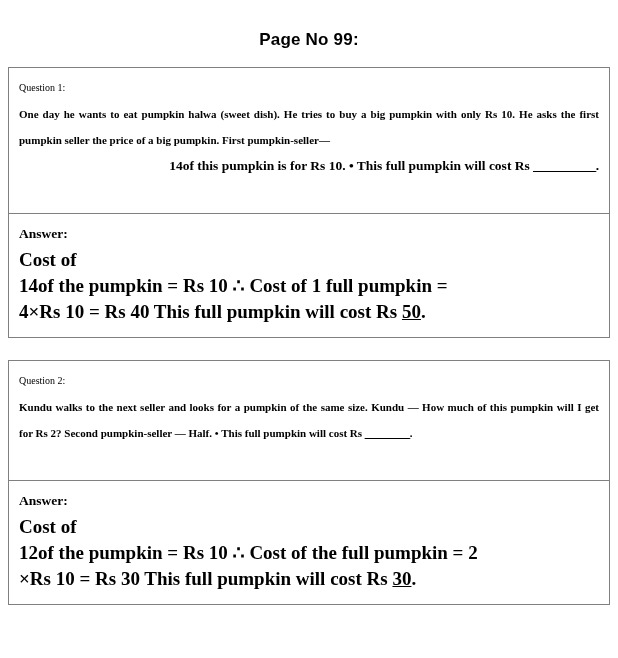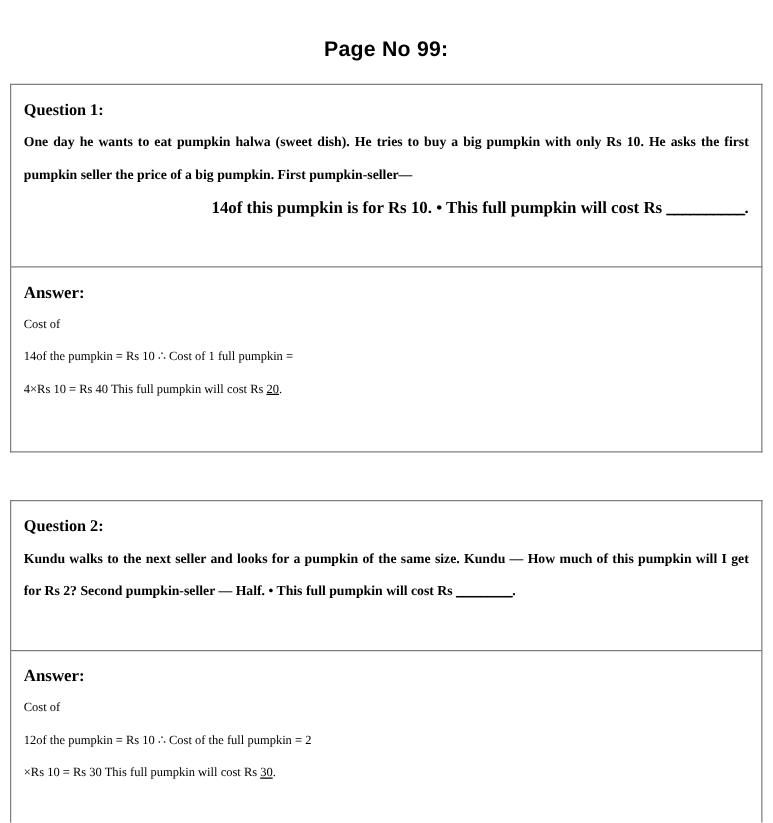--- a/index.html
+++ b/index.html
@@ -33,33 +33,33 @@
   }
   .qa-table {
     width: 602px;
     margin: 0 auto;
     border: 1px solid #808080;
     border-collapse: collapse;
     background: #ffffff;
     box-sizing: border-box;
   }
   .qa-table.first { margin-top: 17px; }
-  .qa-table.second { margin-top: 38px; }
+  .qa-table.second { margin-top: 22px; }
 
   .cell {
     border: 1px solid #808080;
     padding: 7px 10px 9px 10px;
     vertical-align: top;
   }
   .cell-question { padding-bottom: 34px; }
-  .cell-answer   { padding-bottom: 36px; }
+  .cell-answer   { padding-bottom: 12px; }
 
   .q-label {
-    font-weight: bold;
-    font-size: 13px;
+    font-weight: normal;
+    font-size: 10px;
     line-height: 26px;
     margin: 0 0 0 0;
   }
   .q-body {
     font-weight: bold;
     font-size: 11px;
     line-height: 26px;
     text-align: justify;
     text-justify: inter-word;
     margin: 0;
@@ -71,22 +71,22 @@
     text-align: right;
     margin: 0;
   }
   .a-label {
     font-weight: bold;
     font-size: 13.5px;
     line-height: 26px;
     margin: 0;
   }
   .a-line {
-    font-weight: normal;
-    font-size: 10px;
+    font-weight: bold;
+    font-size: 19px;
     line-height: 26px;
     margin: 0;
     white-space: pre-wrap;
   }
   .blank {
     text-decoration: underline;
     letter-spacing: -0.5px;
   }
   .ul { text-decoration: underline; }
 </style>
@@ -104,21 +104,21 @@
         <p class="q-label">Question 1:</p>
         <p class="q-body">One day he wants to eat pumpkin halwa (sweet dish). He tries to buy a big pumpkin with only Rs 10. He asks the first pumpkin seller the price of a big pumpkin. First pumpkin-seller—</p>
         <p class="q-body-last"><span>14of this pumpkin is for Rs 10. • This full pumpkin will cost Rs </span><span class="blank">__________</span><span>.</span></p>
       </td>
     </tr>
     <tr>
       <td class="cell cell-answer">
         <p class="a-label">Answer:</p>
         <p class="a-line">Cost of</p>
         <p class="a-line">14of the pumpkin = Rs 10 ∴ Cost of 1 full pumpkin =</p>
-        <p class="a-line"><span>4×Rs 10 = Rs 40 This full pumpkin will cost Rs </span><span class="ul">20</span><span>.</span></p>
+        <p class="a-line"><span>4×Rs 10 = Rs 40 This full pumpkin will cost Rs </span><span class="ul">50</span><span>.</span></p>
       </td>
     </tr>
   </tbody>
     </table>
 
   <table class="qa-table second">
     <tbody>
         <tr>
       <td class="cell cell-question">
         <p class="q-label">Question 2:</p>

